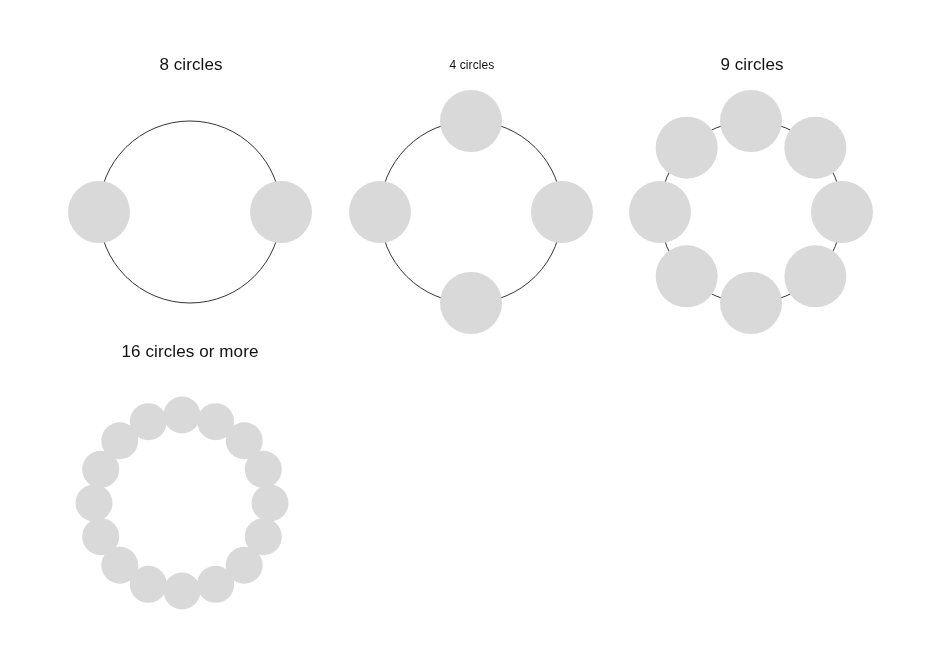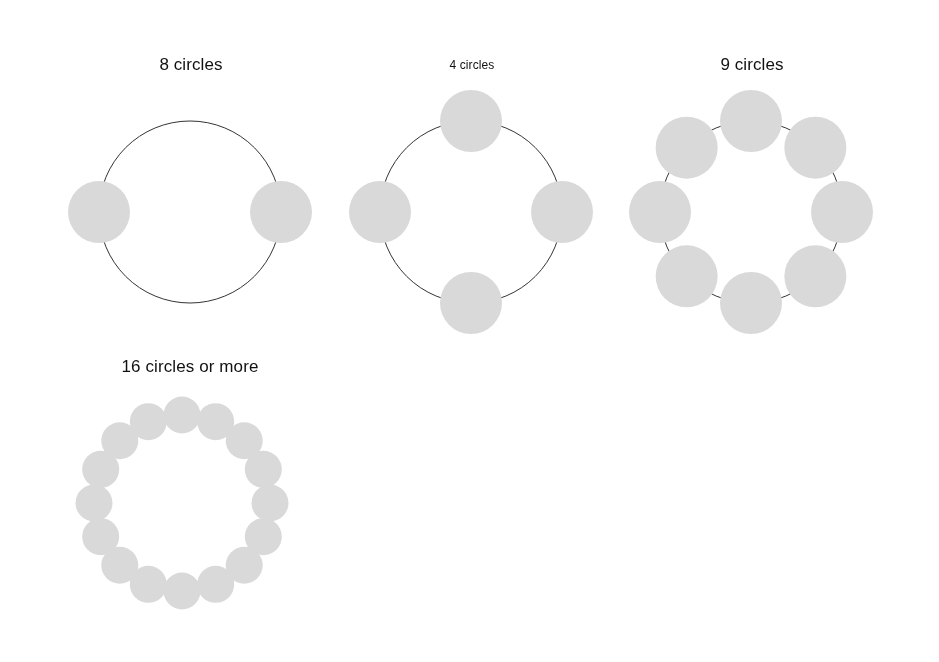--- a/index.html
+++ b/index.html
@@ -90,15 +90,15 @@
         <circle class="node-circle" cx="94" cy="503" r="18.5" fill="#d9d9d9"></circle>
         <circle class="node-circle" cx="100.69860113900677" cy="469.32385795187207" r="18.5" fill="#d9d9d9"></circle>
         <circle class="node-circle" cx="119.77460325558383" cy="440.7746032555838" r="18.5" fill="#d9d9d9"></circle>
         <circle class="node-circle" cx="148.3238579518721" cy="421.69860113900677" r="18.5" fill="#d9d9d9"></circle>
       </g>
     </svg>
   <div id="labels">
       <div class="panel-label" style="left: 191px; top: 65px; font-size: 17px; color: rgb(17, 17, 17);">8 circles</div>
       <div class="panel-label" style="left: 472px; top: 65px; font-size: 12px; color: rgb(17, 17, 17);">4 circles</div>
       <div class="panel-label" style="left: 752px; top: 65px; font-size: 17px; color: rgb(17, 17, 17);">9 circles</div>
-      <div class="panel-label" style="left: 190px; top: 367px; font-size: 17px; color: rgb(17, 17, 17); text-align: center;">16 circles or more</div>
+      <div class="panel-label" style="left: 190px; top: 352px; font-size: 17px; color: rgb(17, 17, 17); text-align: center;">16 circles or more</div>
     </div>
 </div>
 
 </body></html>

